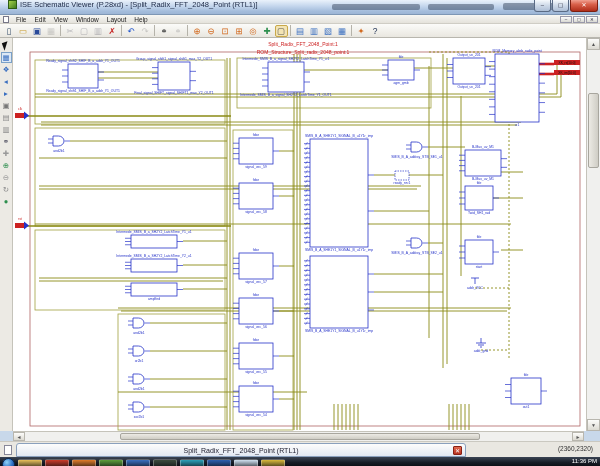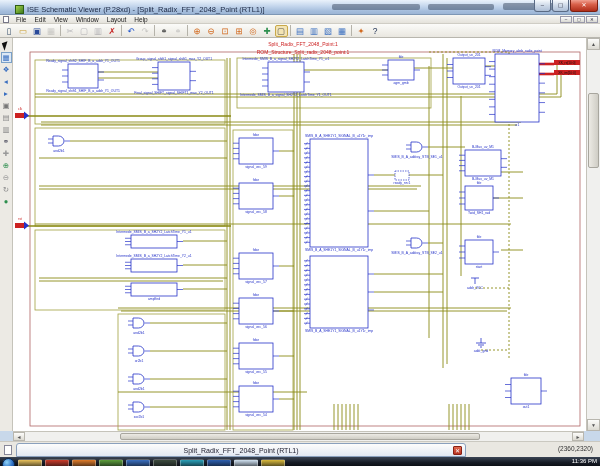--- a/index.html
+++ b/index.html
@@ -3,21 +3,21 @@
 <meta charset="utf-8">
 <style>
   *{margin:0;padding:0;box-sizing:border-box}
   html,body{width:600px;height:466px}
   body{font-family:"Liberation Sans",sans-serif;background:#9eb2cc;overflow:hidden}
   .screen{position:relative;width:600px;height:466px;overflow:hidden;background:#c8d8ea}
 
   
   .titlebar{position:absolute;top:0;left:0;right:0;height:15px;
     background:linear-gradient(#eaf2fb,#c3d5ec 45%,#a4bdDC 80%,#9db6d6);
-    border-bottom:1px solid #7e97b5;display:flex;align-items:flex-end;padding-left:15px}
+    border-bottom:1px solid #7e97b5;display:flex;align-items:flex-start;padding-left:8px}
   .app-icon{width:9px;height:9px;background:linear-gradient(135deg,#a5d24a,#3f7d1f);
     border:1px solid #2e5d14;margin-right:3px;flex:none}
   .title-text{font-size:7.5px;color:#1c2844;white-space:nowrap}
   .title-smudge{position:absolute;height:6px;border-radius:2px;background:rgba(40,55,80,.45)}
   .win-controls{position:absolute;right:2px;top:0;display:flex}
   .win-btn{width:17px;height:12px;border:1px solid #5a6b85;border-top:none;
     border-radius:0 0 3px 3px;background:linear-gradient(#f6fafd,#cdd9e8 50%,#aebfd6);
     font-size:6px;line-height:10px;text-align:center;color:#223;margin-left:1px}
   .win-btn.close{width:28px;background:linear-gradient(#f0a090,#d9604a 40%,#b02e1a);color:#fff;border-color:#7c1e10}
 

